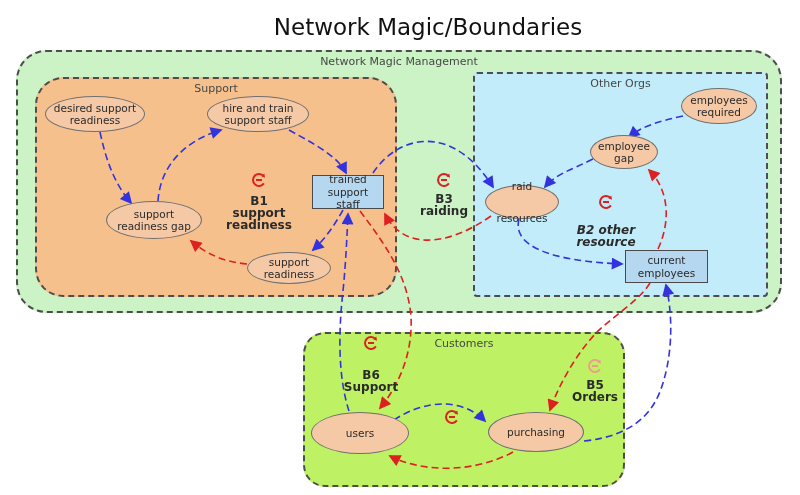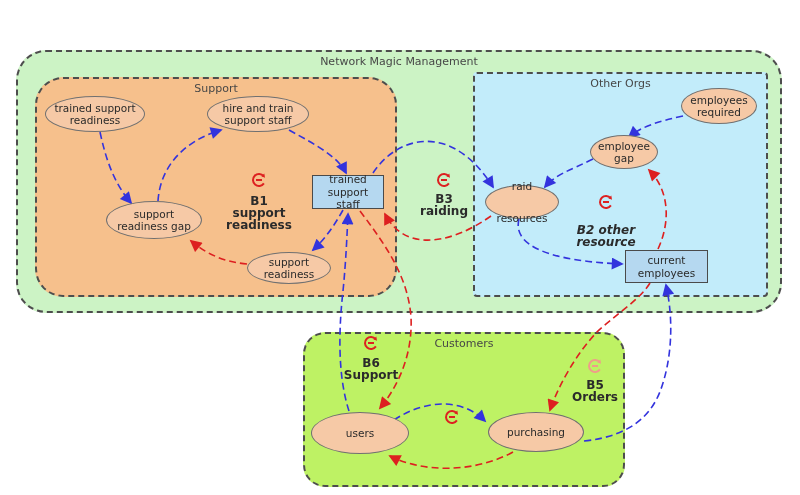--- a/index.html
+++ b/index.html
@@ -33,20 +33,21 @@
   }
   .loop-label{
     text-align:center;font-size:12px;font-weight:bold;color:#2b2b2b;line-height:12px;
   }
   .loop-label .line{white-space:nowrap;}
 </style>
 </head>
 <body>
 
 <div id="stage">
+  <h1 id="diagram-title">Network Magic/Boundaries</h1>
 
   <div id="boxes-layer">
       <div class="boundary-box" style="left: 16px; top: 50px; width: 766px; height: 263px; border-radius: 30px; background: rgb(204, 243, 197); z-index: 1;">
         <div class="boundary-label">Network Magic Management</div>
       </div>
       <div class="boundary-box" style="left: 35px; top: 77px; width: 362px; height: 220px; border-radius: 28px; background: rgb(246, 192, 140); z-index: 2;">
         <div class="boundary-label">Support</div>
       </div>
       <div class="boundary-box" style="left: 473px; top: 72px; width: 295px; height: 225px; border-radius: 4px; background: rgb(194, 236, 250); z-index: 2;">
         <div class="boundary-label">Other Orgs</div>
@@ -79,21 +80,21 @@
       <path d="M 247 264 C 225 262, 208 255, 191 241" fill="none" stroke="#dd2020" stroke-width="1.6" stroke-dasharray="7,4" marker-end="url(#arrow-red)"></path>
       <path d="M 491 216 C 447 247, 403 250, 385 214" fill="none" stroke="#dd2020" stroke-width="1.6" stroke-dasharray="7,4" marker-end="url(#arrow-red)"></path>
       <path d="M 658 249 C 671 221, 669 190, 649 170" fill="none" stroke="#dd2020" stroke-width="1.6" stroke-dasharray="7,4" marker-end="url(#arrow-red)"></path>
       <path d="M 650 283 C 639 301, 612 317, 596 333 C 574 357, 558 387, 550 410" fill="none" stroke="#dd2020" stroke-width="1.6" stroke-dasharray="7,4" marker-end="url(#arrow-red)"></path>
       <path d="M 360 211 C 388 248, 408 278, 411 317 C 413 357, 396 389, 380 408" fill="none" stroke="#dd2020" stroke-width="1.6" stroke-dasharray="7,4" marker-end="url(#arrow-red)"></path>
       <path d="M 513 452 C 472 474, 421 472, 390 456" fill="none" stroke="#dd2020" stroke-width="1.6" stroke-dasharray="7,4" marker-end="url(#arrow-red)"></path>
     </svg>
 
   <div id="nodes-layer">
       <div class="node ellipse" style="left: 45px; top: 96px; width: 100px; height: 36px; background: rgb(246, 201, 166);">
-        <div class="line">trained support</div>
+        <div class="line">desired support</div>
         <div class="line">readiness</div>
       </div>
       <div class="node ellipse" style="left: 207px; top: 96px; width: 102px; height: 36px; background: rgb(246, 201, 166);">
         <div class="line">hire and train</div>
         <div class="line">support staff</div>
       </div>
       <div class="node ellipse" style="left: 106px; top: 201px; width: 96px; height: 38px; background: rgb(246, 201, 166);">
         <div class="line">support</div>
         <div class="line">readiness gap</div>
       </div>
@@ -163,21 +164,21 @@
           <div class="line">B2 other</div>
           <div class="line">resource</div>
         </div>
       </div>
       <div class="loop-marker" style="left: 326px; top: 333px; width: 90px;">
         <svg width="20" height="20" viewBox="0 0 20 20">
           <path d="M 14.9 13.4 A 6 6 0 1 1 14.6 6.1" fill="none" stroke="#dd2020" stroke-width="2"></path>
           <path d="M 16.0 7.8 L 12.3 6.2 L 15.3 3.6 Z" fill="#dd2020"></path>
           <line x1="7" y1="10" x2="13" y2="10" stroke="#dd2020" stroke-width="2"></line>
         </svg>
-        <div class="loop-label" style="margin-top: 4px;">
+        <div class="loop-label" style="margin-top: 16px;">
           <div class="line">B6</div>
           <div class="line">Support</div>
         </div>
       </div>
       <div class="loop-marker" style="left: 550px; top: 356px; width: 90px;">
         <svg width="20" height="20" viewBox="0 0 20 20">
           <path d="M 14.9 13.4 A 6 6 0 1 1 14.6 6.1" fill="none" stroke="#f09c8a" stroke-width="2"></path>
           <path d="M 16.0 7.8 L 12.3 6.2 L 15.3 3.6 Z" fill="#f09c8a"></path>
           <line x1="7" y1="10" x2="13" y2="10" stroke="#f09c8a" stroke-width="2"></line>
         </svg>

